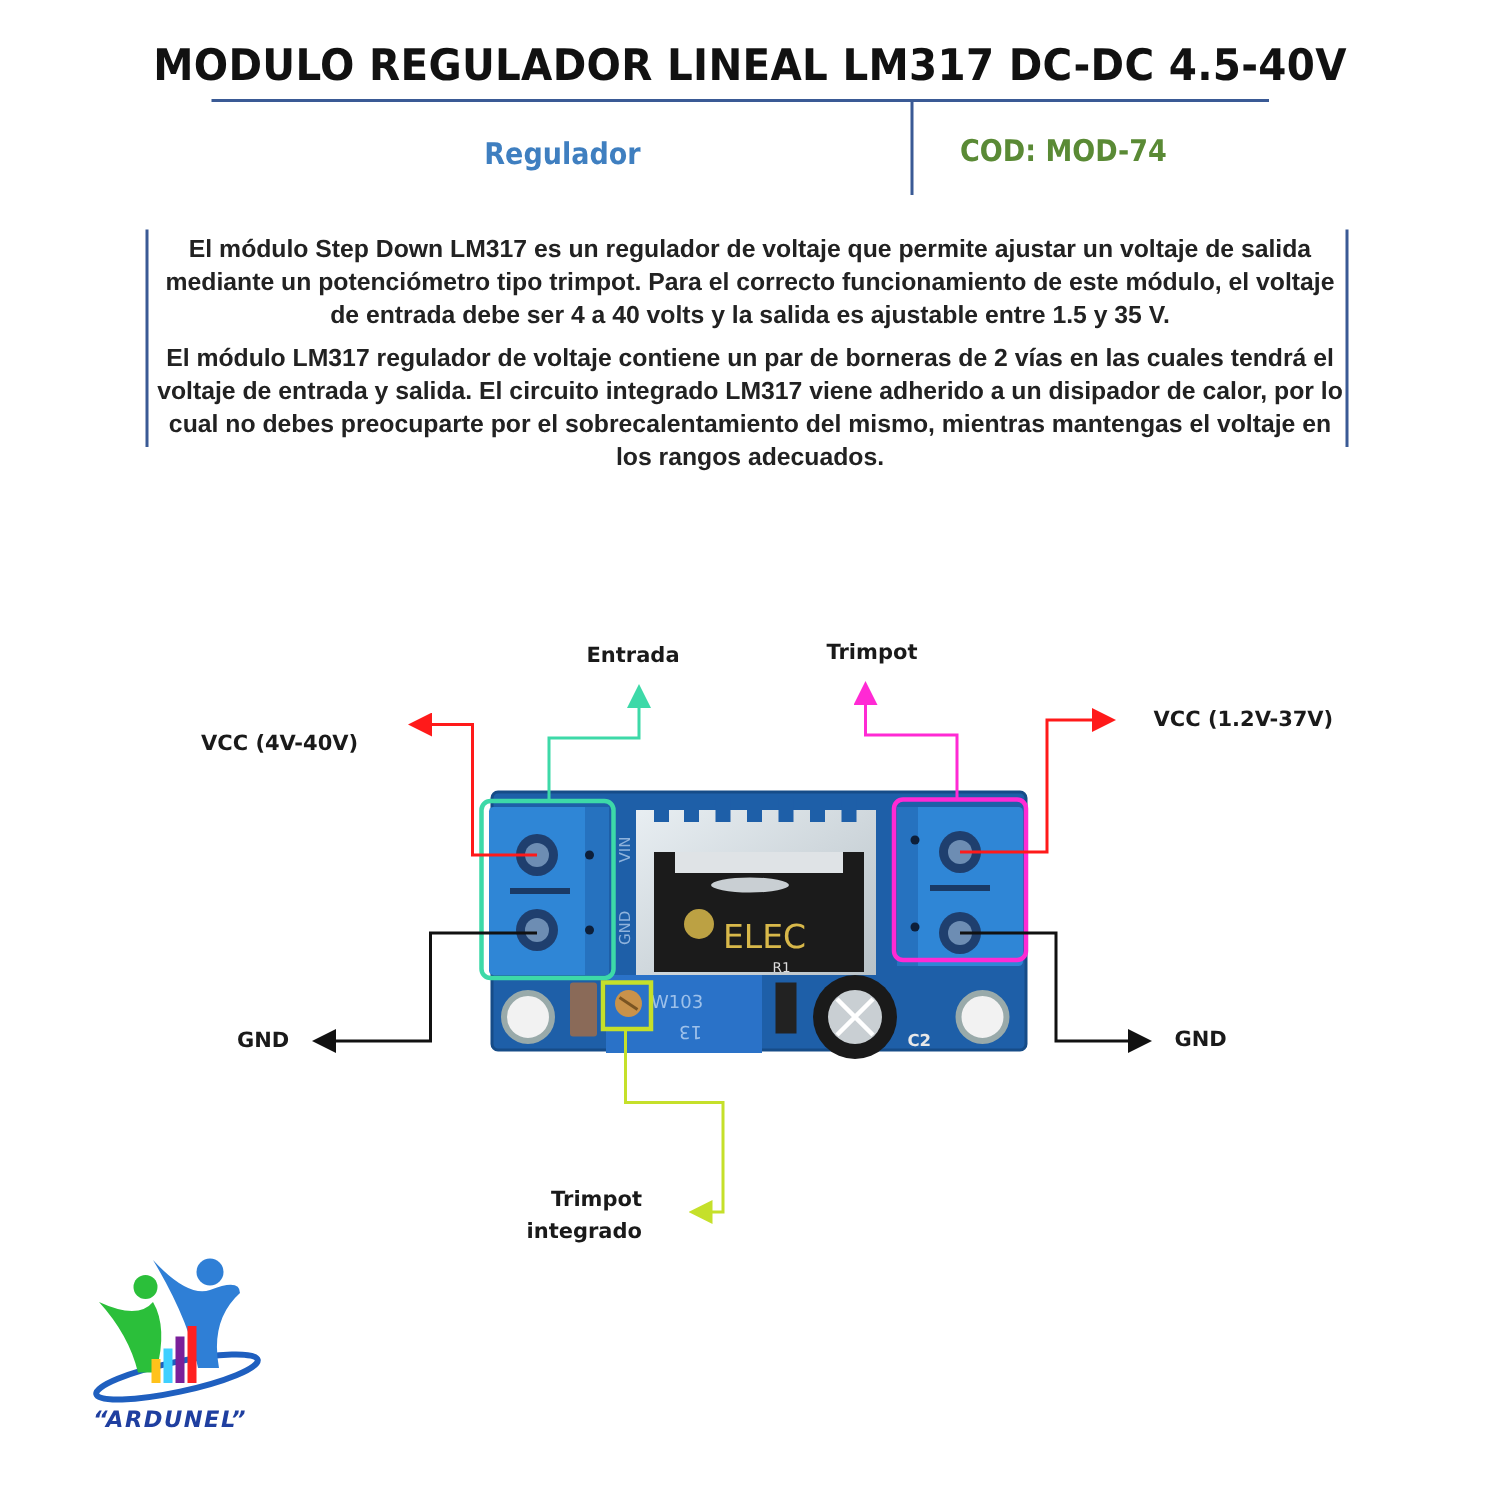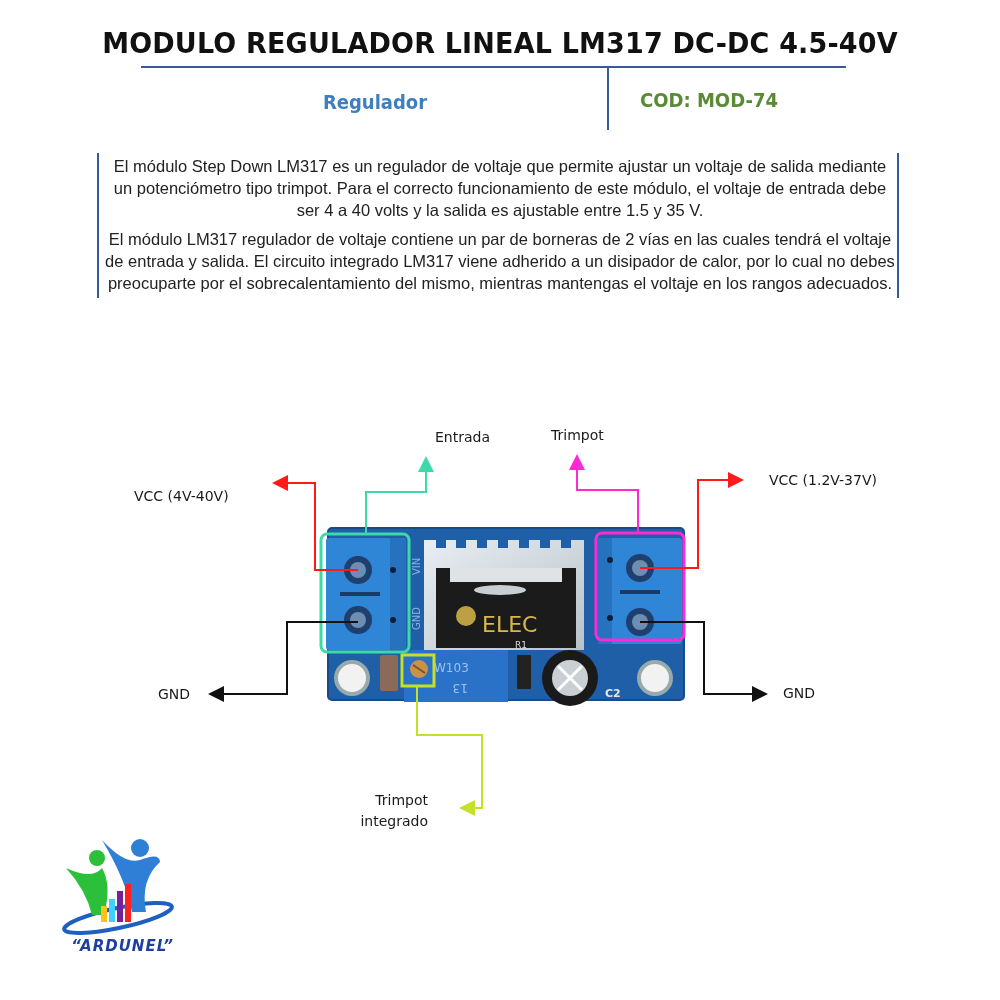--- a/index.html
+++ b/index.html
@@ -1,17 +1,17 @@
 <!DOCTYPE html>
 <html><head>
 <meta charset="utf-8">
 <style>
   html, body { margin:0; padding:0; background:#ffffff; }
   body { width:1000px; height:1000px; position:relative; overflow:hidden; font-family:"DejaVu Sans", sans-serif; }
-  .abs { position:absolute; }
+  .abs { position:absolute;font-weight:bold; }
   #title { left:0; top:26px; width:1000px; text-align:center; font-family:"DejaVu Sans", sans-serif; font-weight:bold; font-size:29px; letter-spacing:0.2px; color:#111; transform:scaleX(0.93); transform-origin:center; }
   #title-rule { left:141px; top:66px; width:705px; height:2px; background:#3a5a95; }
   #header-divider { left:607px; top:68px; width:2px; height:62px; background:#3a5a95; }
   #category { left:250px; top:90px; width:250px; text-align:center; font-weight:bold; font-size:20px; color:#3f7fc0; transform:scaleX(0.9); }
   #code { left:640px; top:88px; width:200px; font-weight:bold; font-size:20px; color:#5a8a35; transform:scaleX(0.9); transform-origin:left; }
   .vbar { width:2px; background:#3a5a95; }
   #desc { left:104px; top:155px; width:792px; text-align:center; font-family:"Liberation Sans", sans-serif; font-size:16.5px; line-height:22px; color:#222; }
   #desc p { margin:0 0 7px 0; }
   .lbl { font-family:"DejaVu Sans", sans-serif; font-size:14px; color:#1a1a1a; white-space:nowrap; }
   svg { position:absolute; left:0; top:0; }
@@ -139,24 +139,24 @@
     <path d="M66,868 Q92,880 102,868 Q112,885 104,915 L92,915 Q86,890 66,868 z" fill="#2bbf3a"></path>
     <circle cx="140" cy="848" r="9" fill="#2f7fd6"></circle>
     <path d="M102,840 Q125,865 140,860 Q160,852 160,862 Q140,880 146,912 L132,912 Q126,880 102,840 z" fill="#2f7fd6"></path>
     <rect x="101" y="906" width="6" height="16" fill="#ffc21a"></rect>
     <rect x="109" y="899" width="6" height="23" fill="#3fd0ff"></rect>
     <rect x="117" y="891" width="6" height="31" fill="#7a1f9a"></rect>
     <rect x="125" y="884" width="6" height="38" fill="#ff2020"></rect>
   </g>
 </svg>
 
-<div class="abs lbl" style="left:391px;top:429px;margin-left:44px;">Entrada</div>
+<div class="abs lbl" style="left:391px;top:429px;">Entrada</div>
 <div class="abs lbl" style="left:551px;top:427px;">Trimpot</div>
 <div class="abs lbl" style="left:134px;top:488px;">VCC (4V-40V)</div>
 <div class="abs lbl" style="left:769px;top:472px;">VCC (1.2V-37V)</div>
 <div class="abs lbl" style="left:158px;top:686px;">GND</div>
 <div class="abs lbl" style="left:783px;top:685px;">GND</div>
 <div class="abs lbl" style="left:348px;top:790px;width:80px;text-align:right;line-height:21px;">
   <div>Trimpot</div>
   <div>integrado</div>
 </div>
 
-<div class="abs" style="left:62px;top:937px;width:112px;text-align:right;font-family:'DejaVu Sans', sans-serif;font-weight:bold;font-style:italic;font-size:15px;color:#1f3fa0;letter-spacing:1px;">“ARDUNEL”</div>
+<div class="abs" style="left:62px;top:937px;width:112px;text-align:left;font-family:'DejaVu Sans', sans-serif;font-weight:bold;font-style:italic;font-size:15px;color:#1f3fa0;letter-spacing:1px;">“ARDUNEL”</div>
 
 </body></html>

